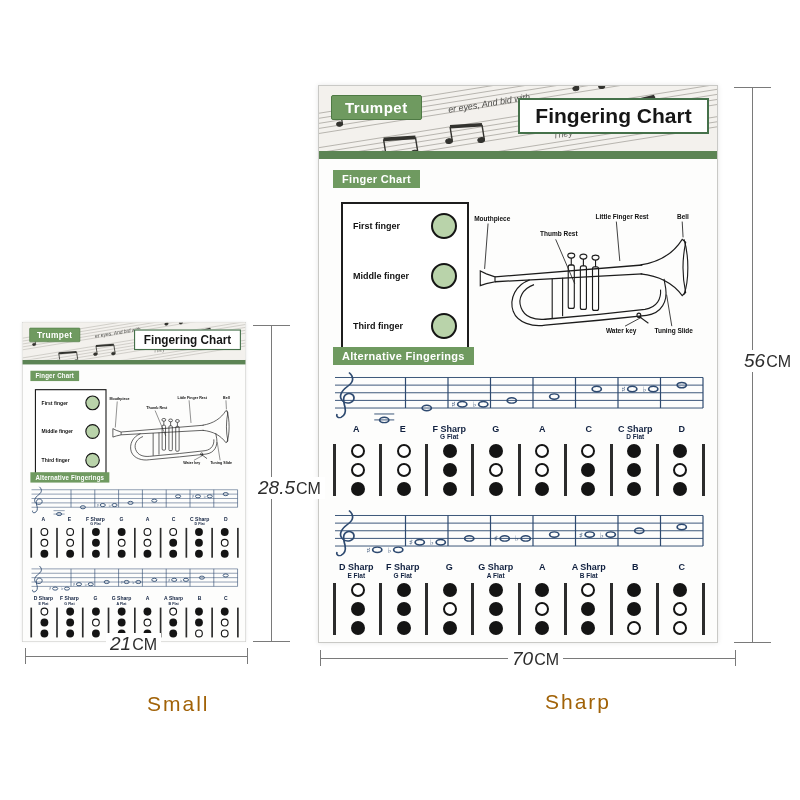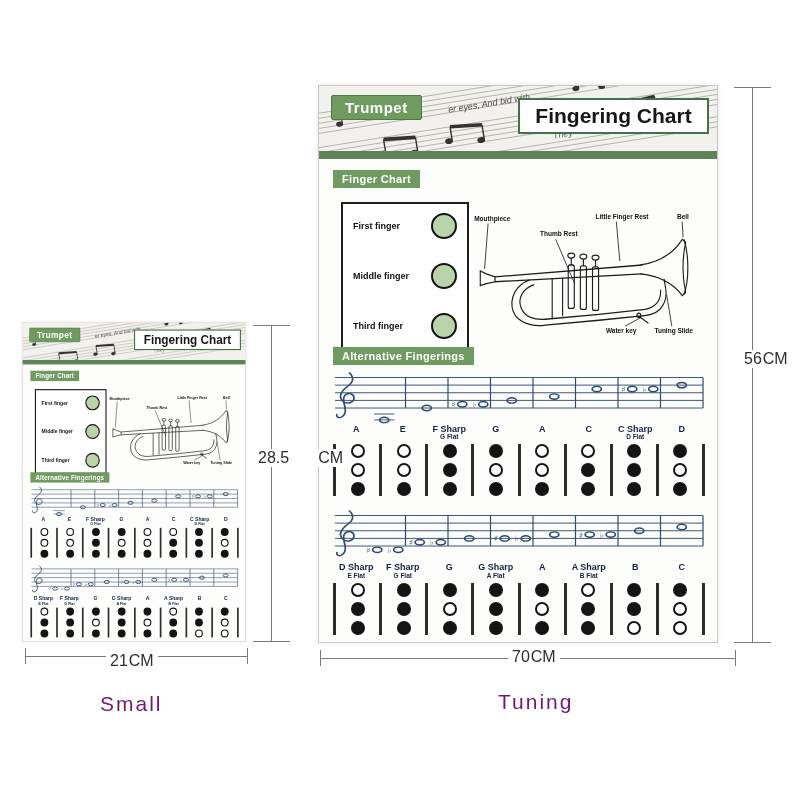--- a/index.html
+++ b/index.html
@@ -51,23 +51,23 @@
   .dot.filled{background:#141414;}
   .dot.open{background:#fff;border:2.5px solid #141414;}
 
   .dim{position:absolute;background:#7a7a7a;}
   .dim.v{width:1px;}
   .dim.h{height:1px;}
   .dim-cap-h{position:absolute;height:1px;background:#7a7a7a;}
   .dim-cap-v{position:absolute;width:1px;background:#7a7a7a;}
   .dim-label{position:absolute;background:#fff;color:#2d2d2d;padding:0 4px;
              display:flex;align-items:baseline;z-index:2;}
-  .dim-label .val{font-size:16px;}
+  .dim-label .val{font-size:19px;font-style:italic;}
   .dim-label .unit{font-size:16px;margin-left:1px;}
-  .size-label{position:absolute;font-size:21px;color:#701a75;letter-spacing:2px;}
+  .size-label{position:absolute;font-size:21px;color:#a16207;letter-spacing:2px;margin-left:47px;}
 </style>
 </head>
 <body>
 
 <div class="canvas">
 
   <div id="poster-small-slot" class="poster-slot small">
   <div class="poster">
     <div class="poster-header">
       <svg class="header-bg" viewBox="0 0 400 65" preserveAspectRatio="none">
@@ -872,41 +872,41 @@
               </div>
             </div>
       </div>
     </div>
   </div>
 </div>
 
   <div class="dim v" style="left:271px;top:325px;height:316px;"></div>
   <div class="dim-cap-h" style="left:253px;top:325px;width:37px;"></div>
   <div class="dim-cap-h" style="left:253px;top:641px;width:37px;"></div>
-  <div class="dim-label" style="left:254px;top:449px;gap:28px;">
+  <div class="dim-label" style="left:254px;top:477px;">
     <span class="val">28.5</span>
     <span class="unit">CM</span>
   </div>
   <div class="dim h" style="left:25px;top:656px;width:222px;"></div>
   <div class="dim-cap-v" style="left:25px;top:648px;height:16px;"></div>
   <div class="dim-cap-v" style="left:247px;top:648px;height:16px;"></div>
-  <div class="dim-label" style="left:106px;top:652px;">
+  <div class="dim-label" style="left:106px;top:633px;">
     <span class="val">21</span>
     <span class="unit">CM</span>
   </div>
   <div class="size-label" style="left:100px;top:692px;">Small</div>
 
   <div class="dim v" style="left:752px;top:87px;height:555px;"></div>
   <div class="dim-cap-h" style="left:734px;top:87px;width:37px;"></div>
   <div class="dim-cap-h" style="left:734px;top:642px;width:37px;"></div>
   <div class="dim-label" style="left:740px;top:350px;">
     <span class="val">56</span>
     <span class="unit">CM</span>
   </div>
   <div class="dim h" style="left:320px;top:658px;width:415px;"></div>
   <div class="dim-cap-v" style="left:320px;top:650px;height:16px;"></div>
   <div class="dim-cap-v" style="left:735px;top:650px;height:16px;"></div>
   <div class="dim-label" style="left:508px;top:648px;">
     <span class="val">70</span>
     <span class="unit">CM</span>
   </div>
-  <div class="size-label" style="left:498px;top:690px;">Tuning</div>
+  <div class="size-label" style="left:498px;top:690px;">Sharp</div>
 </div>
 
 </body></html>

